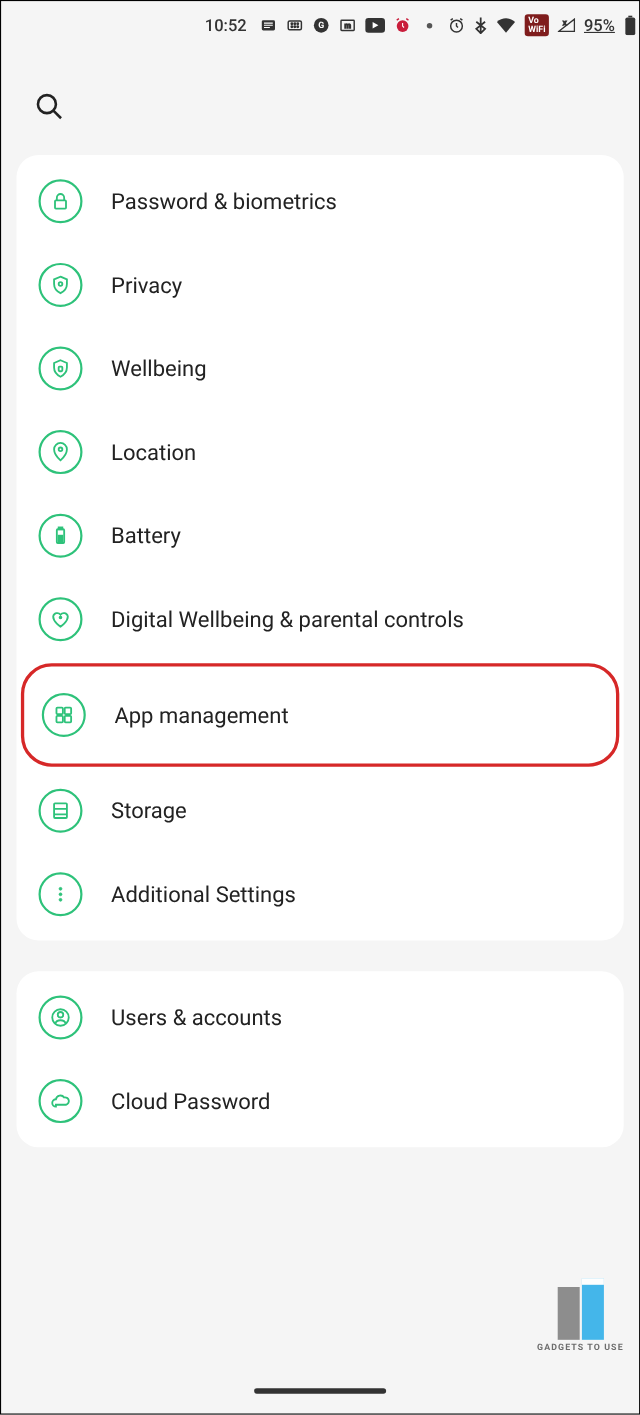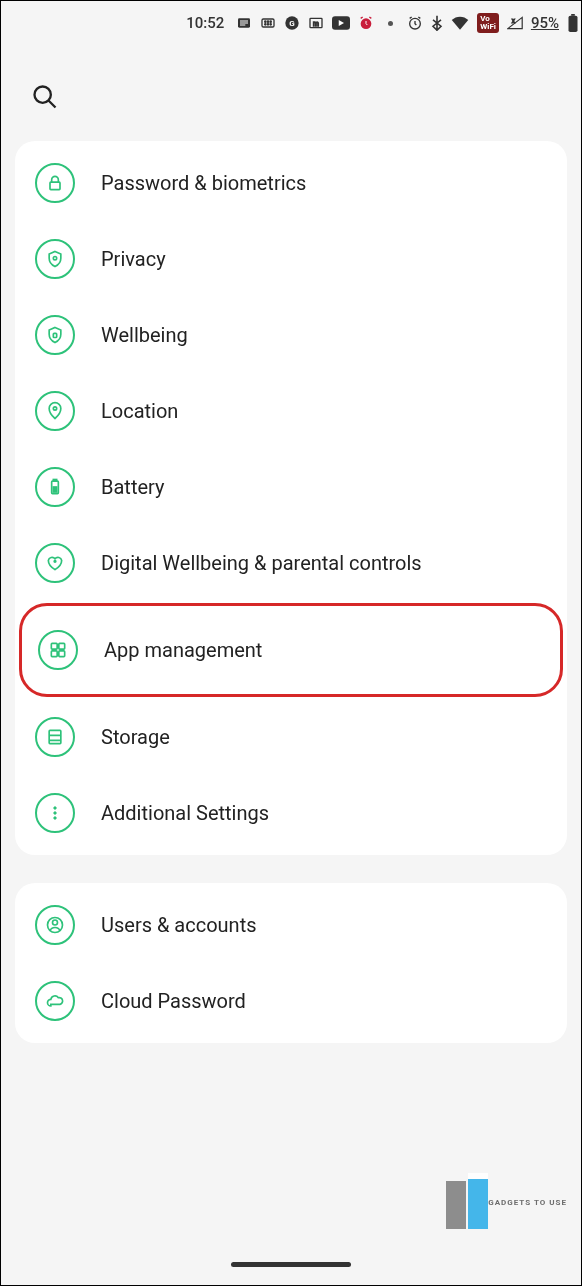--- a/index.html
+++ b/index.html
@@ -88,21 +88,21 @@
 .item-label {
   font-size: 20px;
   color: #222;
 }
 
 .watermark {
   position: absolute;
   right: 14px;
   bottom: 56px;
   display:flex;
-  flex-direction:row;
+  flex-direction:column;
   align-items:center;
   opacity:0.95;
 }
 .watermark .wm-logo {
   display:flex;
   align-items:flex-end;
 }
 .watermark .wm-logo .bar1 { width:20px; height:48px; background:#888; }
 .watermark .wm-logo .bar2 { width:20px; height:56px; background:#3bb3ea; margin-left:2px; border-top:6px solid #fff; }
 .watermark .wm-text {

